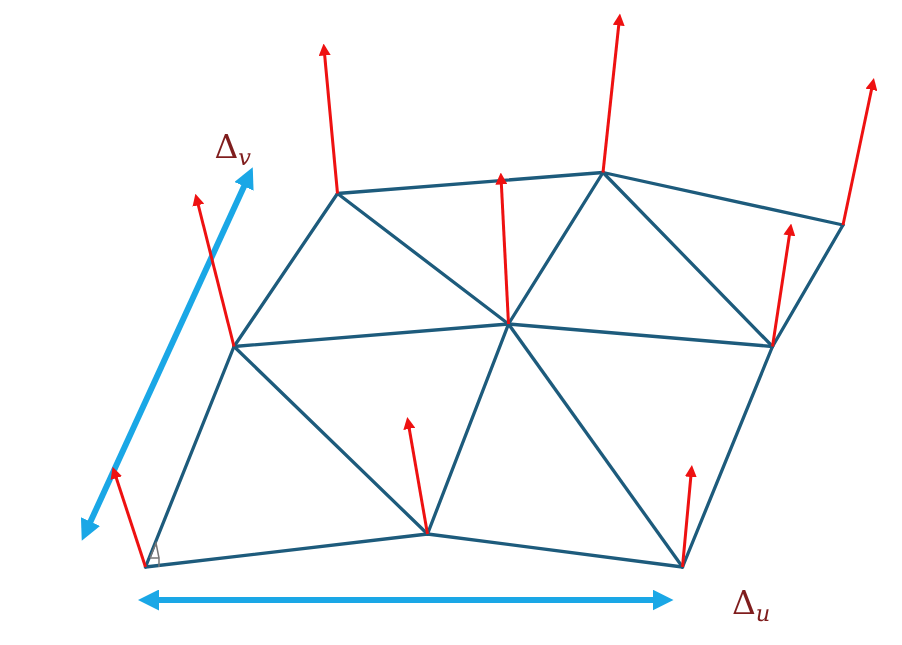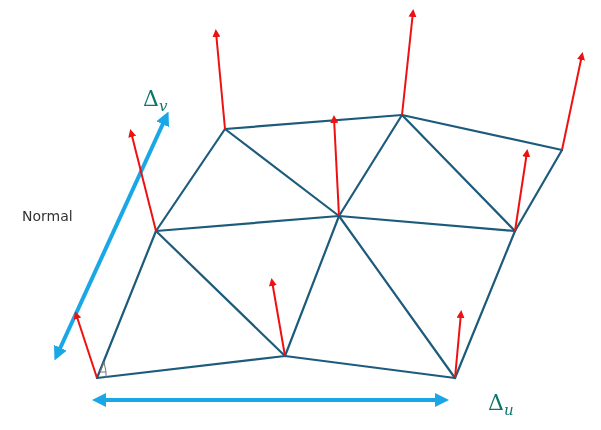--- a/index.html
+++ b/index.html
@@ -1,18 +1,18 @@
 <!DOCTYPE html>
 <html><head>
 <meta charset="utf-8">
 <style>
   html, body { margin:0; padding:0; background:#ffffff; }
   body { width:601px; height:430px; position:relative; overflow:hidden; font-family:"Liberation Sans", sans-serif; }
   svg { position:absolute; left:0; top:0; }
-  .label { position:absolute; color:#0f766e; }
+  .label { position:absolute; color:#7f1d1d; }
   .normal-label { left:22px; top:207px; font-size:14px; line-height:19px; text-align:center; font-family:"DejaVu Sans", sans-serif; color:#333; }
   .delta { font-family:"DejaVu Serif", serif; font-size:22px; }
   .delta sub { font-size:15px; font-style:italic; vertical-align:-5px; }
   .dv { left:143px; top:86px; }
   .du { left:452px; top:390px;margin-left:36px; }
 </style>
 </head>
 <body>
 
 <svg id="canvas" width="601" height="430" viewBox="0 0 601 430">
@@ -56,16 +56,15 @@
       <line x1="97" y1="378" x2="76" y2="314" stroke="#ee1111" stroke-width="2" marker-end="url(#redhead)"></line>
       <line x1="285" y1="356" x2="272" y2="281" stroke="#ee1111" stroke-width="2" marker-end="url(#redhead)"></line>
       <line x1="455" y1="378" x2="461" y2="313" stroke="#ee1111" stroke-width="2" marker-end="url(#redhead)"></line>
     </g>
   <g>
     <path d="M100,372 L104,362 L106,372 M100,372 L106,372 L106,378" stroke="#777" stroke-width="1" fill="none"></path>
   </g>
 </svg>
 
 <div class="label normal-label">
-  <div>Normal</div>
 </div>
 <div class="label delta dv"><span>Δ</span><sub>v</sub></div>
 <div class="label delta du"><span>Δ</span><sub>u</sub></div>
 
 </body></html>

